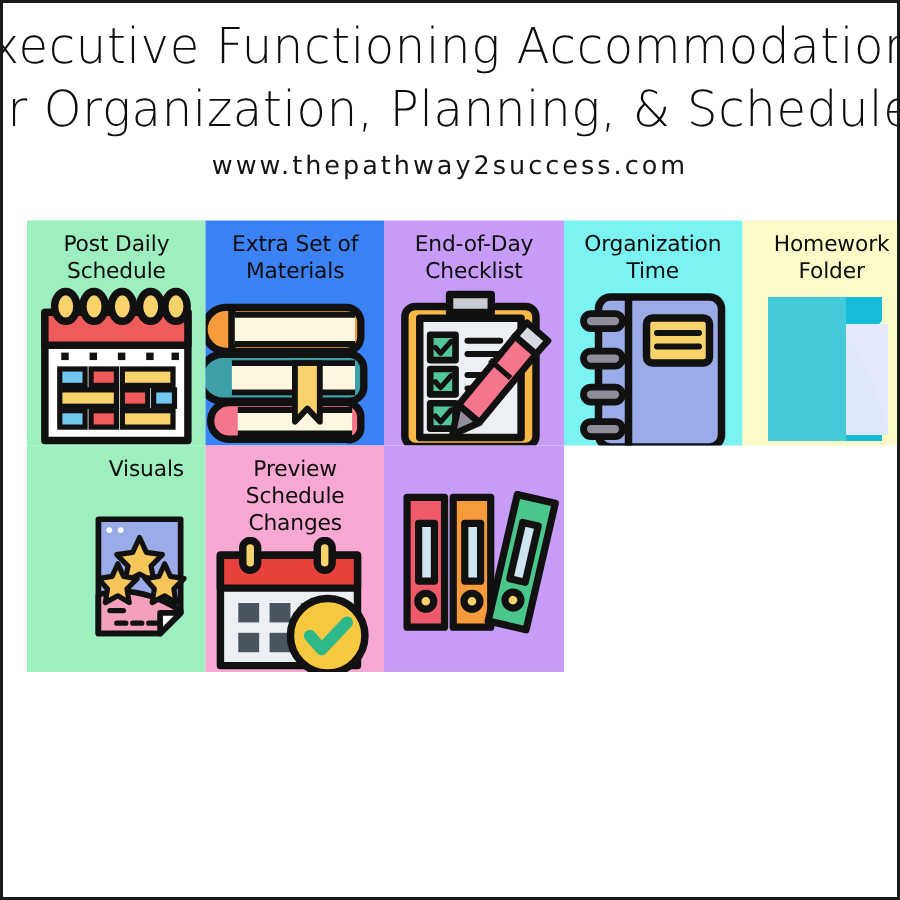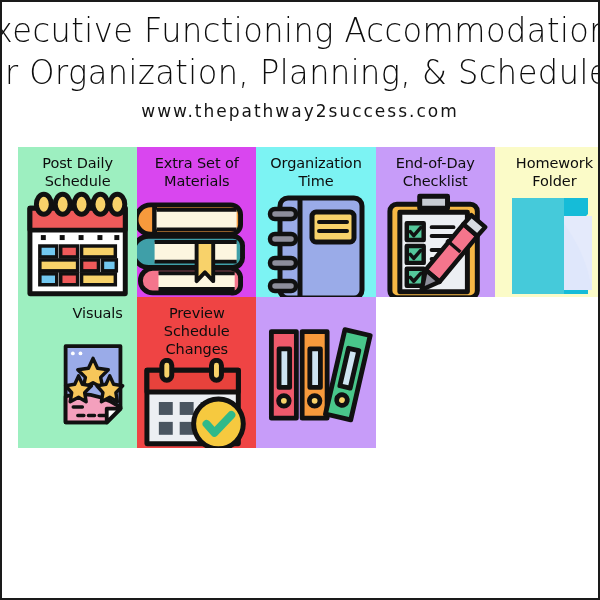--- a/index.html
+++ b/index.html
@@ -131,21 +131,21 @@
             <rect x="64" y="70" width="17" height="11" fill="#ef5a5a"></rect>
             <rect x="85" y="70" width="14" height="11" fill="#72c8f0"></rect>
             <rect x="22" y="84" width="17" height="11" fill="#72c8f0"></rect>
             <rect x="43" y="84" width="17" height="11" fill="#ef5a5a"></rect>
             <rect x="64" y="84" width="34" height="11" fill="#f8d26a"></rect>
           </g>
         </svg>
       </div>
     </div>
 
-    <div class="cell" style="background: #d946ef;">
+    <div class="cell" style="background: #3b82f6;">
       <div class="cell-title">Extra Set of Materials</div>
       <div class="icon-wrap">
         <svg width="122" height="108" viewBox="0 0 122 108">
           <g stroke="#111" stroke-width="5" stroke-linejoin="round">
             <path d="M14 14 h82 a10 10 0 0 1 10 10 v10 a10 10 0 0 1 -10 10 h-82 a8 8 0 0 1 0 -30 z" fill="#f79a3c"></path>
             <path d="M18 14 v30" fill="none"></path>
             <rect x="20" y="19" width="82" height="20" fill="#fdf6e0" stroke="none"></rect>
             <path d="M20 19 h82 M20 39 h82" stroke="#111" stroke-width="4"></path>
             <path d="M12 46 h86 a10 10 0 0 1 10 11 v10 a10 10 0 0 1 -10 11 h-86 a8 8 0 0 1 0 -32 z" fill="#3f9fa8"></path>
             <rect x="18" y="52" width="84" height="20" fill="#fdf6e0" stroke="none"></rect>
@@ -154,71 +154,71 @@
             <rect x="22" y="84" width="78" height="16" fill="#fdf6e0" stroke="none"></rect>
             <path d="M22 84 h78 M22 100 h78" stroke="#111" stroke-width="4"></path>
           </g>
           <g stroke="#111" stroke-width="4" stroke-linejoin="round">
             <path d="M61 52 h17 v40 l-8.5 -9 l-8.5 9 z" fill="#f8d26a"></path>
           </g>
         </svg>
       </div>
     </div>
 
+    <div class="cell" style="background: rgb(199, 156, 249);">
+      <div class="cell-title">End-of-Day Checklist</div>
+      <div class="icon-wrap">
+        <svg width="120" height="112" viewBox="0 0 120 112">
+          <g stroke="#111" stroke-width="5" stroke-linejoin="round">
+            <rect x="14" y="14" width="88" height="94" rx="7" fill="#f7b845"></rect>
+            <rect x="24" y="22" width="68" height="80" fill="#eceff3"></rect>
+            <path d="M44 6 h28 v12 h-28 z" fill="#c8cdd4"></path>
+          </g>
+          <g stroke="#111" stroke-width="4.5" stroke-linejoin="round">
+            <rect x="31" y="33" width="17" height="17" fill="#54c79a"></rect>
+            <rect x="31" y="56" width="17" height="17" fill="#54c79a"></rect>
+            <rect x="31" y="79" width="17" height="17" fill="#54c79a"></rect>
+          </g>
+          <g stroke="#111" stroke-width="3.5" fill="none" stroke-linecap="round" stroke-linejoin="round">
+            <path d="M34.5 41.5 l3.5 4 l7 -8"></path>
+            <path d="M34.5 64.5 l3.5 4 l7 -8"></path>
+            <path d="M34.5 87.5 l3.5 4 l7 -8"></path>
+          </g>
+          <g stroke="#111" stroke-width="4" stroke-linecap="round">
+            <path d="M56 37 h22 M56 46 h22"></path>
+            <path d="M56 60 h16 M56 69 h16"></path>
+          </g>
+          <g stroke="#111" stroke-width="4.5" stroke-linejoin="round">
+            <path d="M88 34 l14 12 l-38 46 l-14 -12 z" fill="#f4758c"></path>
+            <path d="M88 34 l14 12 l8 -9 l-14 -12 z" fill="#d8dce2"></path>
+            <path d="M50 80 l14 12 l-18 8 z" fill="#8e8e9b"></path>
+          </g>
+          <path d="M71 50 l14 12" stroke="#111" stroke-width="3.5" fill="none"></path>
+        </svg>
+      </div>
+    </div>
+
     <div class="cell" style="background: rgb(124, 243, 243);">
       <div class="cell-title">Organization Time</div>
       <div class="icon-wrap">
         <svg width="112" height="114" viewBox="0 0 112 114">
           <g stroke="#111" stroke-width="5" stroke-linejoin="round">
             <rect x="20" y="8" width="82" height="100" rx="8" fill="#9aabe8"></rect>
             <path d="M40 8 v100" fill="none"></path>
             <rect x="52" y="22" width="42" height="30" rx="4" fill="#f8d26a"></rect>
           </g>
           <g stroke="#111" stroke-width="4" stroke-linecap="round">
             <path d="M59 32 h28 M59 41 h28"></path>
           </g>
           <g fill="#8e8e9b" stroke="#111" stroke-width="4.5">
             <rect x="10" y="19" width="26" height="10" rx="5"></rect>
             <rect x="10" y="44" width="26" height="10" rx="5"></rect>
             <rect x="10" y="68" width="26" height="10" rx="5"></rect>
             <rect x="10" y="91" width="26" height="10" rx="5"></rect>
           </g>
-        </svg>
-      </div>
-    </div>
-
-    <div class="cell" style="background: rgb(199, 156, 249);">
-      <div class="cell-title">End-of-Day Checklist</div>
-      <div class="icon-wrap">
-        <svg width="120" height="112" viewBox="0 0 120 112">
-          <g stroke="#111" stroke-width="5" stroke-linejoin="round">
-            <rect x="14" y="14" width="88" height="94" rx="7" fill="#f7b845"></rect>
-            <rect x="24" y="22" width="68" height="80" fill="#eceff3"></rect>
-            <path d="M44 6 h28 v12 h-28 z" fill="#c8cdd4"></path>
-          </g>
-          <g stroke="#111" stroke-width="4.5" stroke-linejoin="round">
-            <rect x="31" y="33" width="17" height="17" fill="#54c79a"></rect>
-            <rect x="31" y="56" width="17" height="17" fill="#54c79a"></rect>
-            <rect x="31" y="79" width="17" height="17" fill="#54c79a"></rect>
-          </g>
-          <g stroke="#111" stroke-width="3.5" fill="none" stroke-linecap="round" stroke-linejoin="round">
-            <path d="M34.5 41.5 l3.5 4 l7 -8"></path>
-            <path d="M34.5 64.5 l3.5 4 l7 -8"></path>
-            <path d="M34.5 87.5 l3.5 4 l7 -8"></path>
-          </g>
-          <g stroke="#111" stroke-width="4" stroke-linecap="round">
-            <path d="M56 37 h22 M56 46 h22"></path>
-            <path d="M56 60 h16 M56 69 h16"></path>
-          </g>
-          <g stroke="#111" stroke-width="4.5" stroke-linejoin="round">
-            <path d="M88 34 l14 12 l-38 46 l-14 -12 z" fill="#f4758c"></path>
-            <path d="M88 34 l14 12 l8 -9 l-14 -12 z" fill="#d8dce2"></path>
-            <path d="M50 80 l14 12 l-18 8 z" fill="#8e8e9b"></path>
-          </g>
-          <path d="M71 50 l14 12" stroke="#111" stroke-width="3.5" fill="none"></path>
         </svg>
       </div>
     </div>
 
     <div class="cell" style="background: rgb(251, 251, 200);">
       <div class="cell-title">Homework Folder</div>
       <div class="icon-wrap">
         <svg width="112" height="112" viewBox="0 0 112 112">
           <path d="M62 8 h28 v16 l-12 12 l12 12 v56 h-28 z" fill="#15bcd8"></path>
           <path d="M60 26 h34 v74 h-34 z" fill="#e4eafb"></path>
@@ -248,21 +248,21 @@
             <rect x="27" y="13" width="5" height="5" rx="2.5"></rect>
           </g>
           <g stroke="#111" stroke-width="4.5" stroke-linecap="round">
             <path d="M20 86 h12"></path>
             <path d="M26 97 h8 M40 97 h8 M54 97 h8"></path>
           </g>
         </svg>
       </div>
     </div>
 
-    <div class="cell" style="background: #ef4444;">
+    <div class="cell" style="background: #f9a8d4;">
       <div class="cell-title">Preview Schedule
 Changes</div>
       <div class="icon-wrap">
         <svg width="120" height="92" viewBox="0 0 120 92">
           <g stroke="#111" stroke-width="5" stroke-linejoin="round">
             <rect x="10" y="12" width="92" height="74" fill="#eceff3"></rect>
             <rect x="10" y="12" width="92" height="22" fill="#e8423c"></rect>
           </g>
           <g fill="#f8d26a" stroke="#111" stroke-width="5" stroke-linejoin="round">
             <rect x="25" y="2" width="10" height="20" rx="5"></rect>

